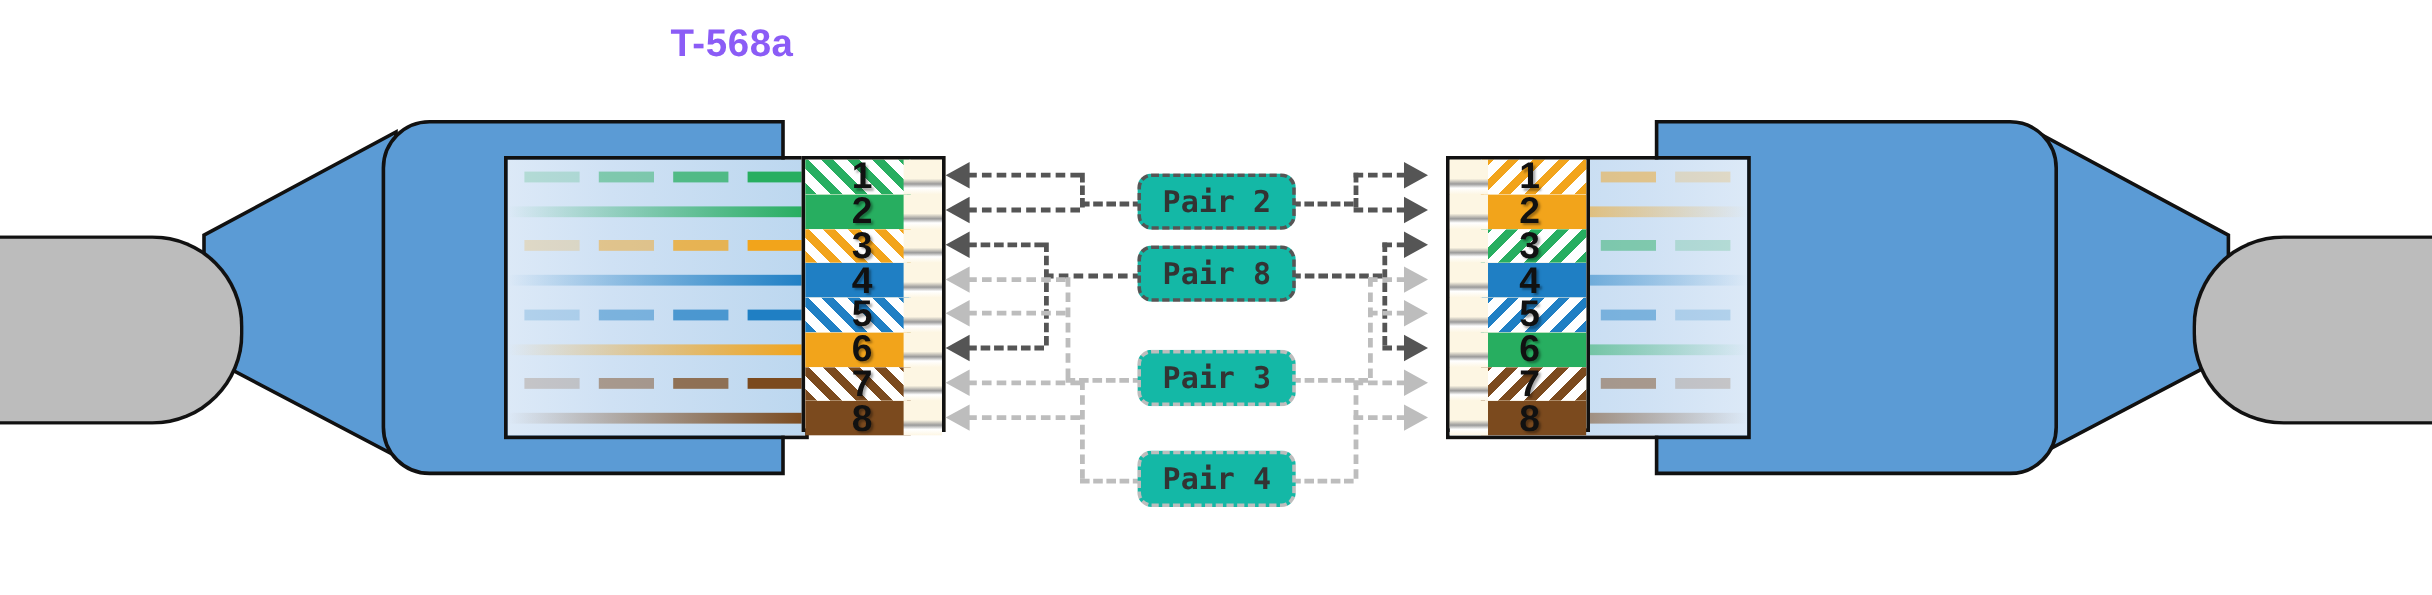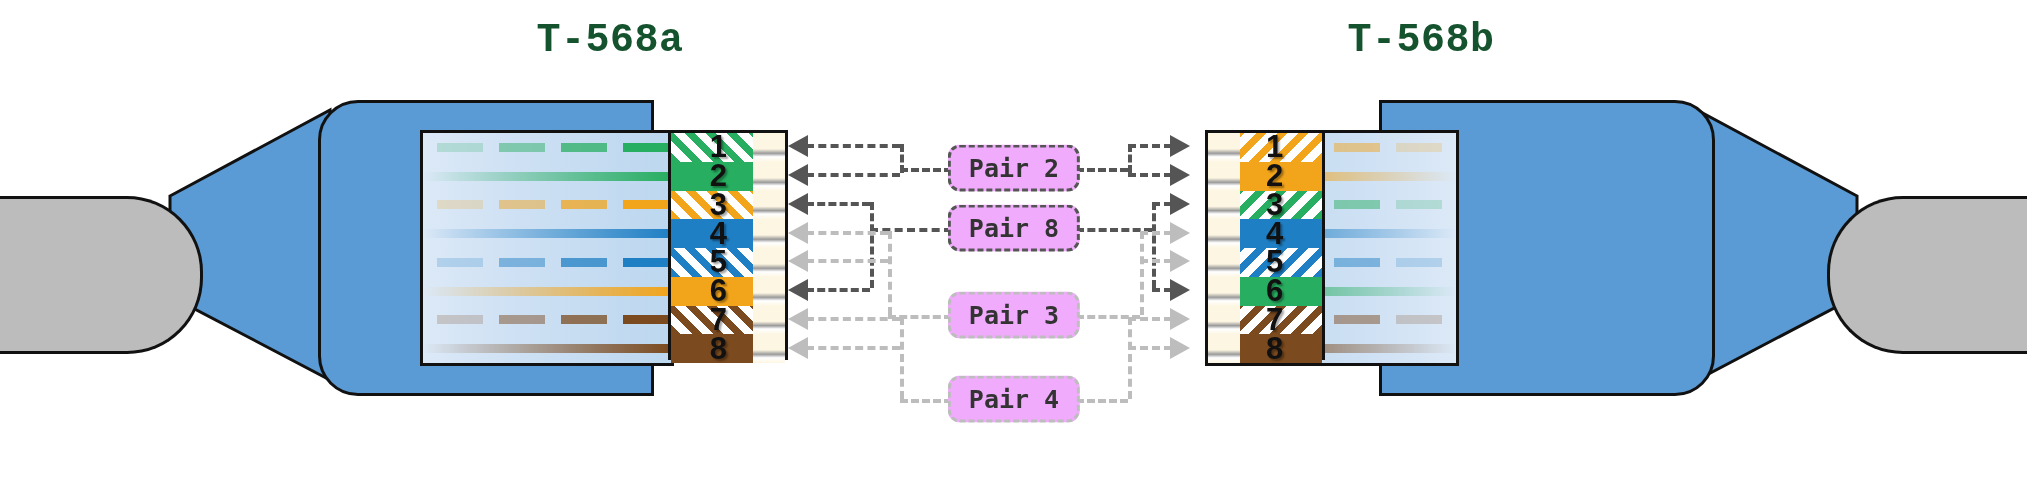--- a/index.html
+++ b/index.html
@@ -2,22 +2,22 @@
 <html><head>
 <meta charset="utf-8">
 <style>
   html,body{margin:0;padding:0;background:#ffffff;}
   body{width:2027px;height:496px;position:relative;overflow:hidden;
        font-family:"Liberation Sans", sans-serif;}
 
   .stage{position:absolute;left:0;top:0;width:2027px;height:496px;}
 
   
-  .title{position:absolute;font-size:40px;font-weight:700;color:#14532d;
-         letter-spacing:.5px;white-space:nowrap;font-family:Liberation Mono, monospace;}
+  .title{position:absolute;font-size:32px;font-weight:700;color:#8b5cf6;
+         letter-spacing:.5px;white-space:nowrap;}
   #title-a{left:610px;top:18px;transform:translateX(-50%);}
   #title-b{left:1421px;top:18px;transform:translateX(-50%);}
 
   
   .watermark{position:absolute;left:1014px;top:438px;transform:translate(-50%,-50%);
              font-size:22px;color:#c8c8c8;white-space:nowrap;}
 
   
   .cable{position:absolute;background:#bcbcbc;border:3px solid #111;}
   #cable-left{left:-20px;top:196px;width:220px;height:152px;
@@ -59,21 +59,21 @@
   #pins-left .gutter{right:0;}
   #pins-right .gutter{left:0;}
 
   
   .strand{position:absolute;height:9px;}
   .strandgroup{position:absolute;left:0;top:0;right:0;bottom:0;}
 
   
   .pairbox{position:absolute;transform:translate(-50%,-50%);
            font-family:"DejaVu Sans Mono", monospace;font-size:25px;font-weight:700;
-           color:#333;padding:6px 18px;border-radius:12px;background:#f0abfc;
+           color:#333;padding:6px 18px;border-radius:12px;background:#14b8a6;
            white-space:nowrap;z-index:6;}
   .pairbox.dark{border:3px dashed #555;}
   .pairbox.light{border:3px dashed #bdbdbd;}
 
   .dl{position:absolute;z-index:4;}
   .dl.h{border-top:4px dashed #555;height:0;}
   .dl.v{border-left:4px dashed #555;width:0;}
   .dl.lt.h{border-top:4px dashed #bdbdbd;}
   .dl.lt.v{border-left:4px dashed #bdbdbd;}
 
@@ -83,21 +83,20 @@
   .arw.right{border-left:20px solid #555;}
   .arw.lt.left{border-right:20px solid #bdbdbd;}
   .arw.lt.right{border-left:20px solid #bdbdbd;}
 </style>
 </head>
 <body>
 
 <div class="stage">
 
   <div class="title" id="title-a">T-568a</div>
-  <div class="title" id="title-b">T-568b</div>
 
   <svg id="boot-left" style="position:absolute;left:150px;top:80px;width:200px;height:330px;">
     <polygon points="20,116 180,30 180,300 20,216" fill="#5b9bd5" stroke="#111" stroke-width="3"></polygon>
   </svg>
   <div class="cable" id="cable-left"></div>
   <div class="connector" id="connector-left"></div>
 
   <svg id="boot-right" style="position:absolute;left:1677px;top:80px;width:200px;height:330px;">
     <polygon points="180,116 20,30 20,300 180,216" fill="#5b9bd5" stroke="#111" stroke-width="3"></polygon>
   </svg>

